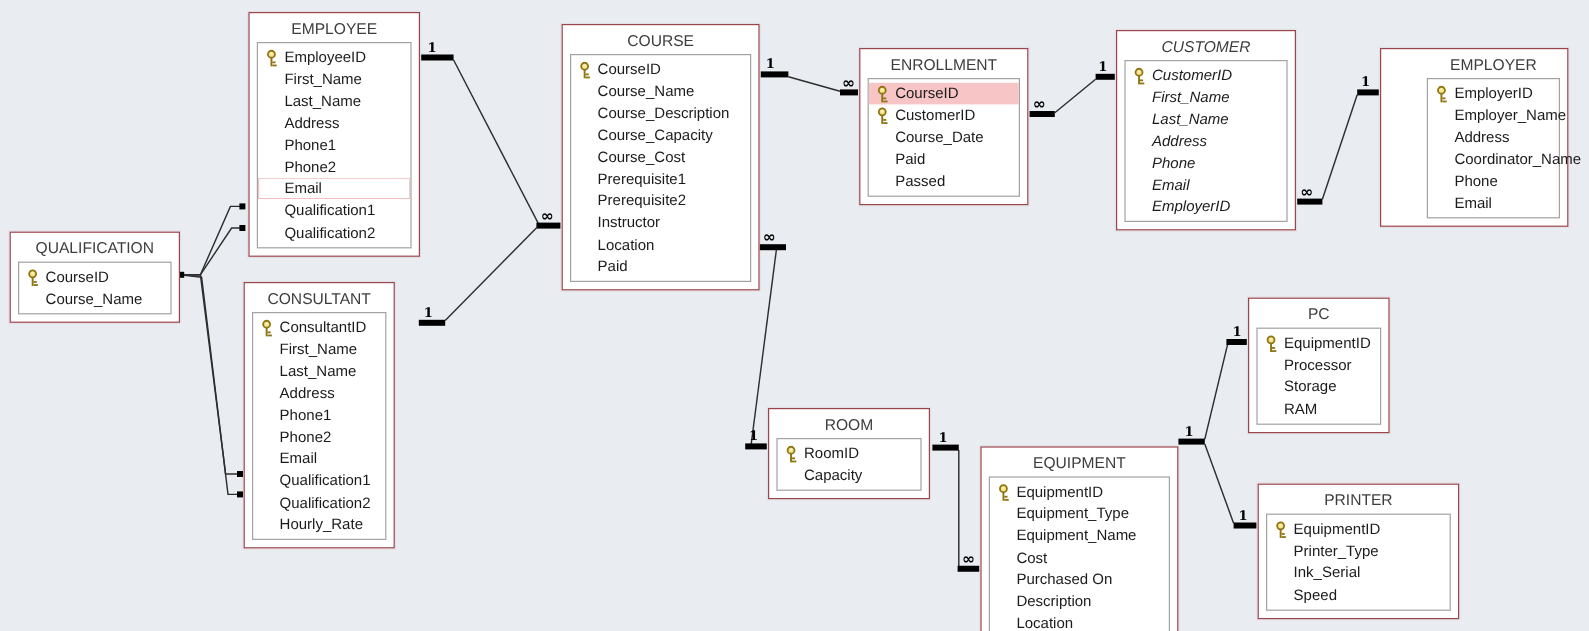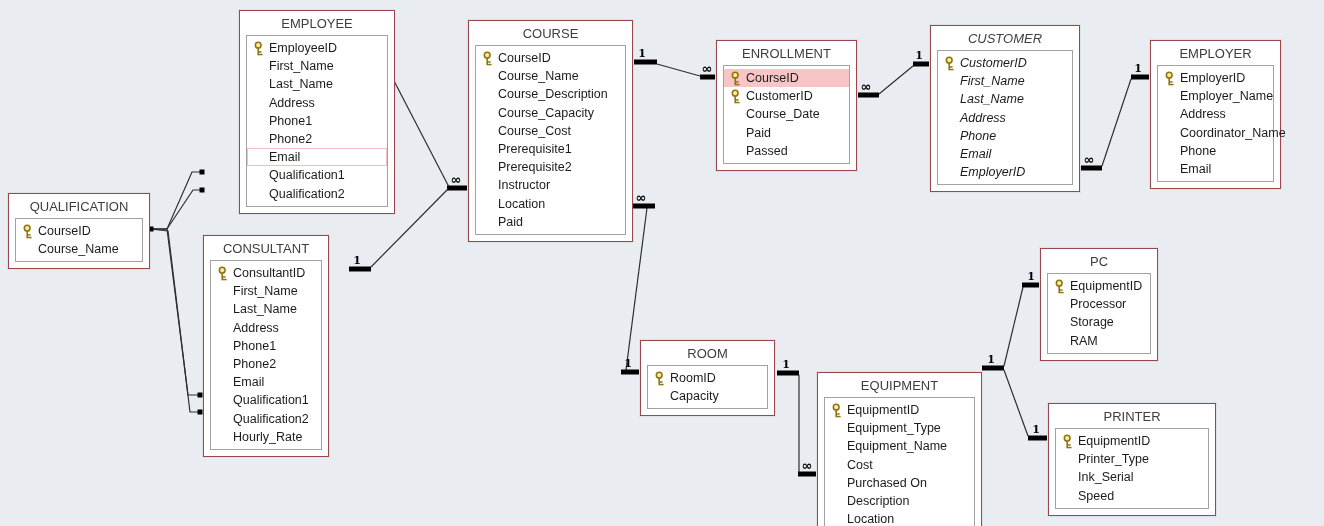--- a/index.html
+++ b/index.html
@@ -138,21 +138,21 @@
             </svg>
           </span>
           <span class="flabel">CourseID</span>
         </div>
         <div class="row">
           <span class="keyslot"></span>
           <span class="flabel">Course_Name</span>
         </div>
       </div>
     </div>
-    <div class="tbl" style="left: 207px; top: 10px; width: 156px; margin-left: 32px;">
+    <div class="tbl" style="left: 207px; top: 10px; width: 143px;">
       <div class="tbl-title">EMPLOYEE</div>
       <div class="fields">
         <div class="row">
           <span class="keyslot">
             <svg width="11" height="15" viewBox="0 0 11 15" aria-hidden="true">
               <circle cx="5.2" cy="4.2" r="2.9" fill="#f6e38b" stroke="#8f7512" stroke-width="1.5"></circle>
               <circle cx="5.2" cy="3.7" r="0.9" fill="#fdf6cf" stroke="none"></circle>
               <rect x="4.4" y="7" width="1.6" height="7.3" fill="#8f7512"></rect>
               <rect x="6" y="10.2" width="2.6" height="1.5" fill="#8f7512"></rect>
               <rect x="6" y="12.8" width="3.6" height="1.5" fill="#8f7512"></rect>
@@ -375,21 +375,21 @@
         <div class="row">
           <span class="keyslot"></span>
           <span class="flabel">Email</span>
         </div>
         <div class="row">
           <span class="keyslot"></span>
           <span class="flabel">EmployerID</span>
         </div>
       </div>
     </div>
-    <div class="tbl" style="left: 1150px; top: 40px; width: 131px;">
+    <div class="tbl" style="left: 1150px; top: 40px; width: 157px; padding-left: 32px;">
       <div class="tbl-title">EMPLOYER</div>
       <div class="fields">
         <div class="row">
           <span class="keyslot">
             <svg width="11" height="15" viewBox="0 0 11 15" aria-hidden="true">
               <circle cx="5.2" cy="4.2" r="2.9" fill="#f6e38b" stroke="#8f7512" stroke-width="1.5"></circle>
               <circle cx="5.2" cy="3.7" r="0.9" fill="#fdf6cf" stroke="none"></circle>
               <rect x="4.4" y="7" width="1.6" height="7.3" fill="#8f7512"></rect>
               <rect x="6" y="10.2" width="2.6" height="1.5" fill="#8f7512"></rect>
               <rect x="6" y="12.8" width="3.6" height="1.5" fill="#8f7512"></rect>

